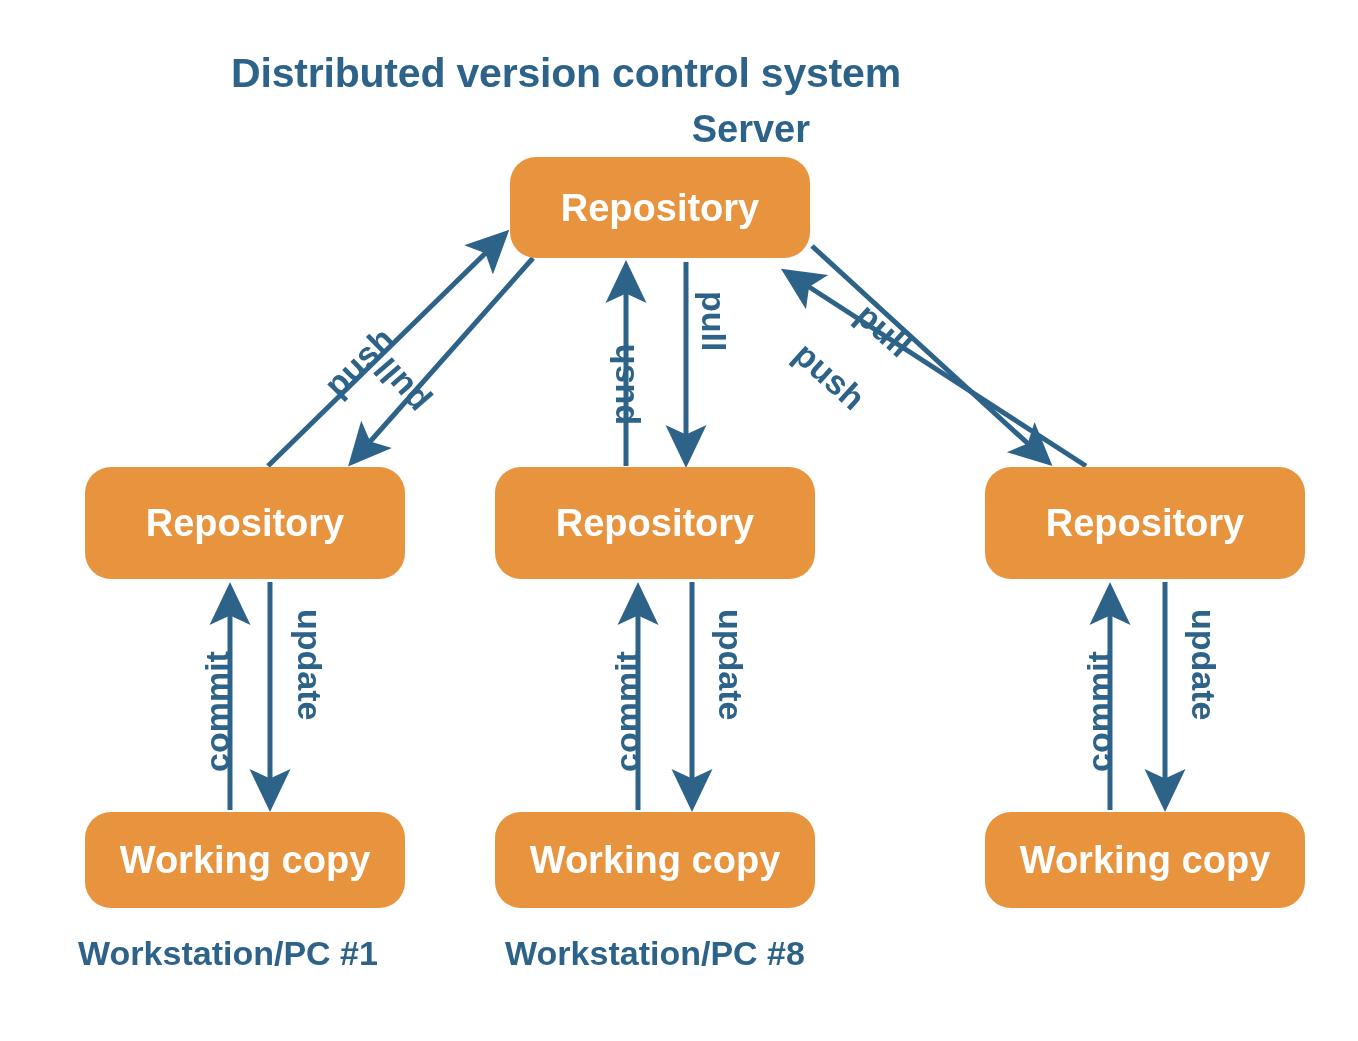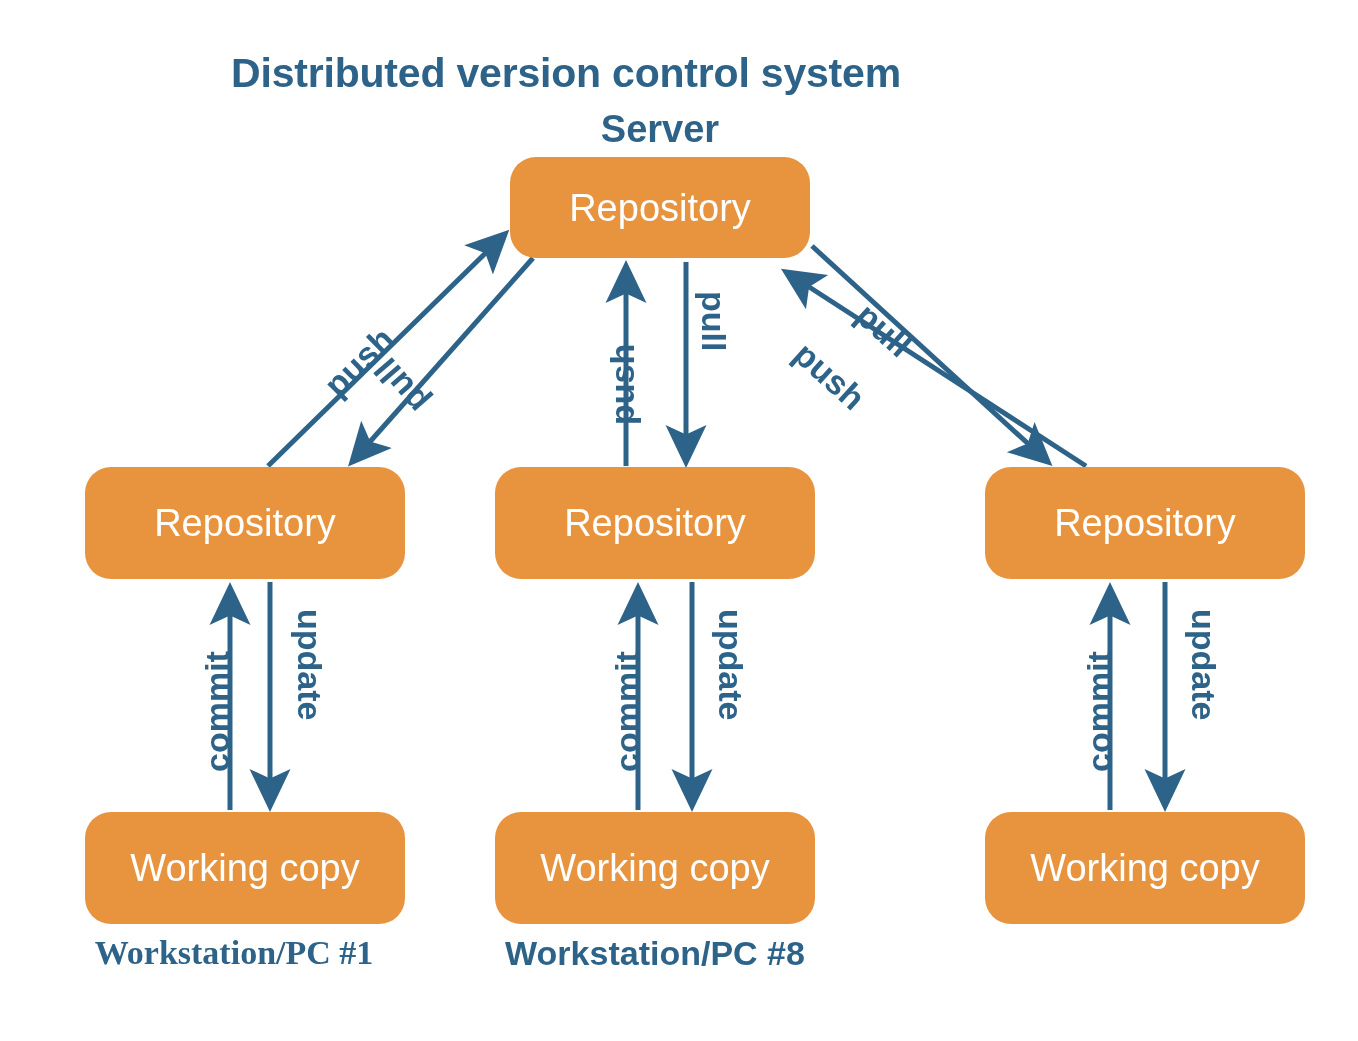--- a/index.html
+++ b/index.html
@@ -41,72 +41,72 @@
     font-size: 41px;
     font-weight: bold;
     color: #2E6389;
     letter-spacing: -0.2px;
   }
   .server-label {
     position: absolute;
     left: 510px;
     top: 108px;
     width: 300px;
-    text-align: center;
+    text-align: right;
     font-size: 38px;
     font-weight: bold;
     color: #2E6389;
   }
   .box {
     position: absolute;
     background: #E8943F;
     border-radius: 26px;
     display: flex;
     align-items: center;
     justify-content: center;
     box-sizing: border-box;
   }
   .box-text {
     color: #ffffff;
-    font-weight: normal;
+    font-weight: bold;
     font-size: 38px;
     line-height: 1;
     white-space: nowrap;
   }
   .box-server {
     left: 510px;
     top: 157px;
     width: 300px;
     height: 101px;
   }
   .box-repo {
     top: 467px;
     width: 320px;
     height: 112px;
   }
   .box-work {
     top: 812px;
     width: 320px;
-    height: 112px;
+    height: 96px;
   }
   .col1 { left: 85px; }
   .col2 { left: 495px; }
   .col3 { left: 985px; }
 
   .station-label {
     position: absolute;
     top: 934px;
     width: 360px;
     text-align: center;
     font-size: 34px;
     font-weight: bold;
     color: #2E6389;
     white-space: nowrap;
   }
-  .st1 { left: 54px; font-family: Liberation Serif, serif; }
+  .st1 { left: 48px; }
   .st2 { left: 475px; }
   .st3 { left: 965px; }
 
   .edge-label {
     position: absolute;
     font-size: 34px;
     font-weight: bold;
     color: #2E6389;
     white-space: nowrap;
     transform-origin: 0 0;

